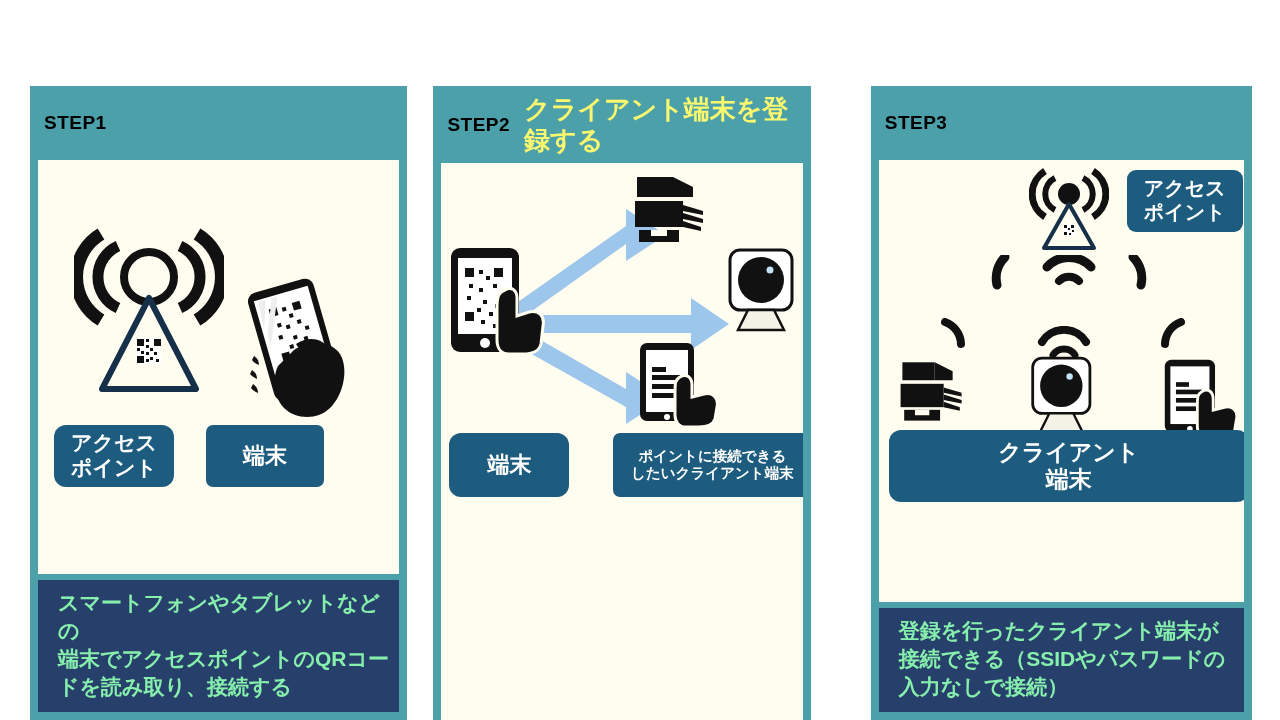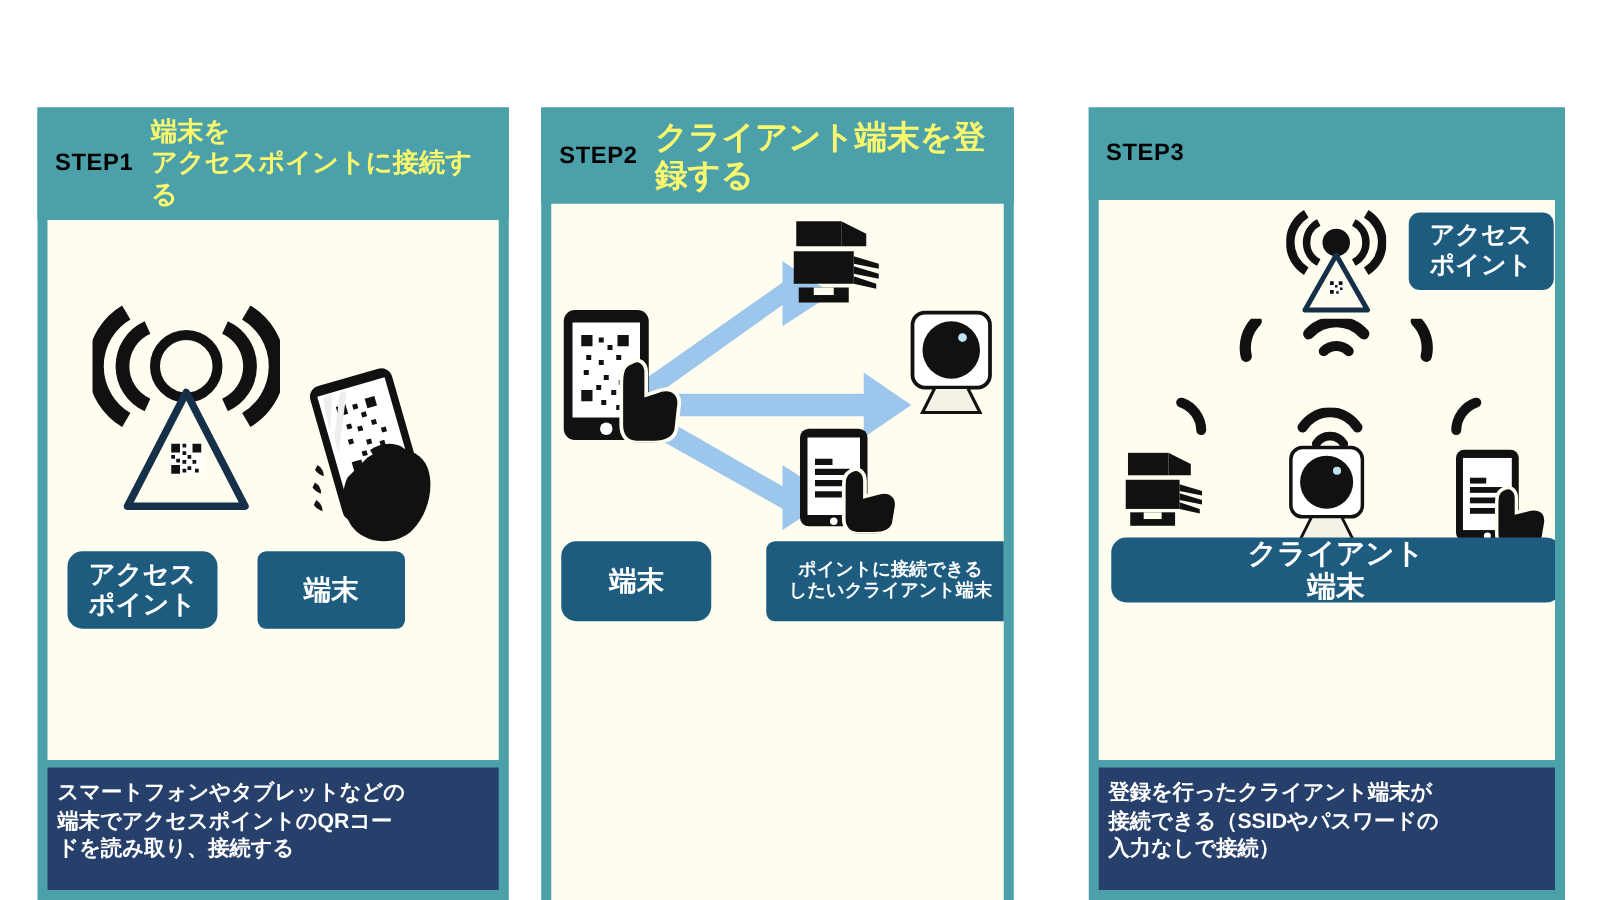--- a/index.html
+++ b/index.html
@@ -54,64 +54,63 @@
     position: relative;
     flex: 1;
     background: #fffdf0;
     margin: 0 8px;
     overflow: hidden;
   }
 
   
   .p-footer {
     background: #27406b;
-    color: #ffffff;
+    color: #86efac;
     font-weight: bold;
-    font-size: 17px;
+    font-size: 21px;
     line-height: 1.33;
-    padding: 9px 10px 11px 8px;
+    padding: 9px 10px 11px 20px;
     margin: 6px 8px 8px 8px;
     white-space: pre-line;
     min-height: 98px;
   }
 
   
   .badge {
     position: absolute;
     background: #1d5c7e;
     color: #ffffff;
     font-weight: bold;
     border-radius: 9px;
     display: flex;
     align-items: center;
     justify-content: center;
     text-align: center;
     white-space: pre-line;
     line-height: 1.18;
+    font-family: Liberation Serif, serif;
   }
   .badge.b-ap1      { left: 16px;  top: 265px; width: 120px; height: 62px; font-size: 21px; border-radius: 12px; }
   .badge.b-term1    { left: 168px; top: 265px; width: 118px; height: 62px; font-size: 22px; border-radius: 7px; }
   .badge.b-term2    { left: 8px;   top: 270px; width: 120px; height: 64px; font-size: 22px; border-radius: 12px; }
   .badge.b-client2  { left: 172px; top: 270px; width: 198px; height: 64px; font-size: 14.5px; border-radius: 7px; }
   .badge.b-ap3      { left: 248px; top: 10px;  width: 116px; height: 62px; font-size: 20px; border-radius: 9px; }
-  .badge.b-client3  { left: 10px;  top: 270px; width: 360px; height: 52px; font-size: 23px; border-radius: 12px; }
+  .badge.b-client3  { left: 10px;  top: 270px; width: 360px; height: 72px; font-size: 23px; border-radius: 12px; }
 
   .fig { position: absolute; }
   svg { display: block; }
 </style>
 </head>
 <body>
 
 <div class="board">
 
   <div class="panel p1">
     <div class="p-header">
       <span class="step-no">STEP1</span>
-      <span class="step-title">端末を
-アクセスポイントに接続する</span>
     </div>
 
     <div class="p-stage">
 
       <div class="fig" style="left:36px; top:68px;">
         <svg width="150" height="170" viewBox="0 0 150 170">
 
           <path d="M44 18 A34 34 0 0 0 44 80" fill="none" stroke="#111111" stroke-width="11"></path>
           <path d="M27 6 A50 50 0 0 0 27 92" fill="none" stroke="#111111" stroke-width="13"></path>
 

